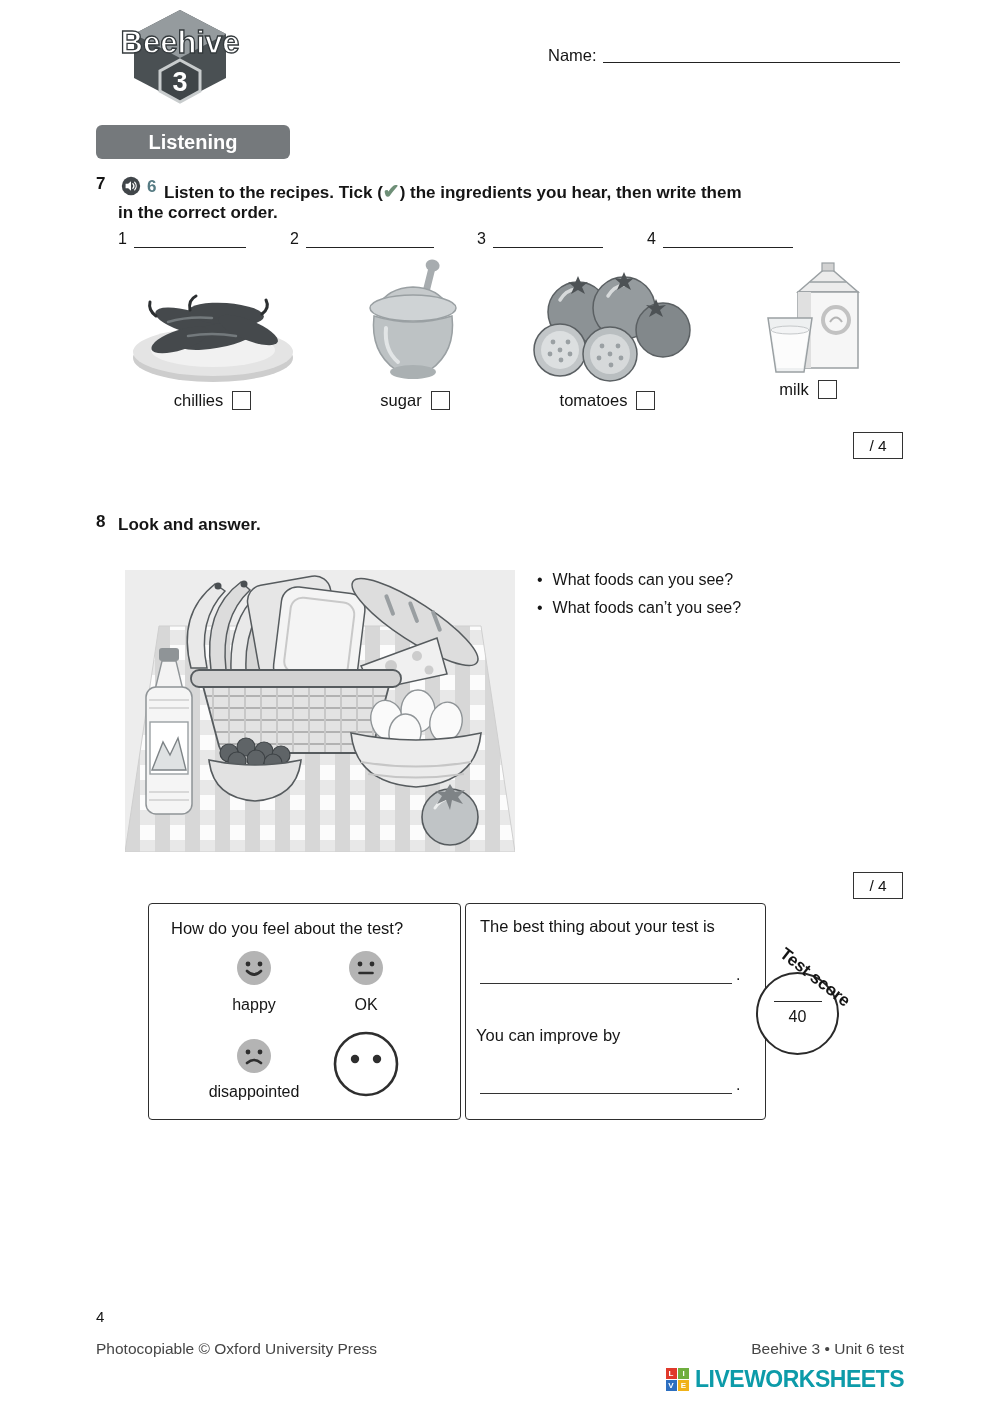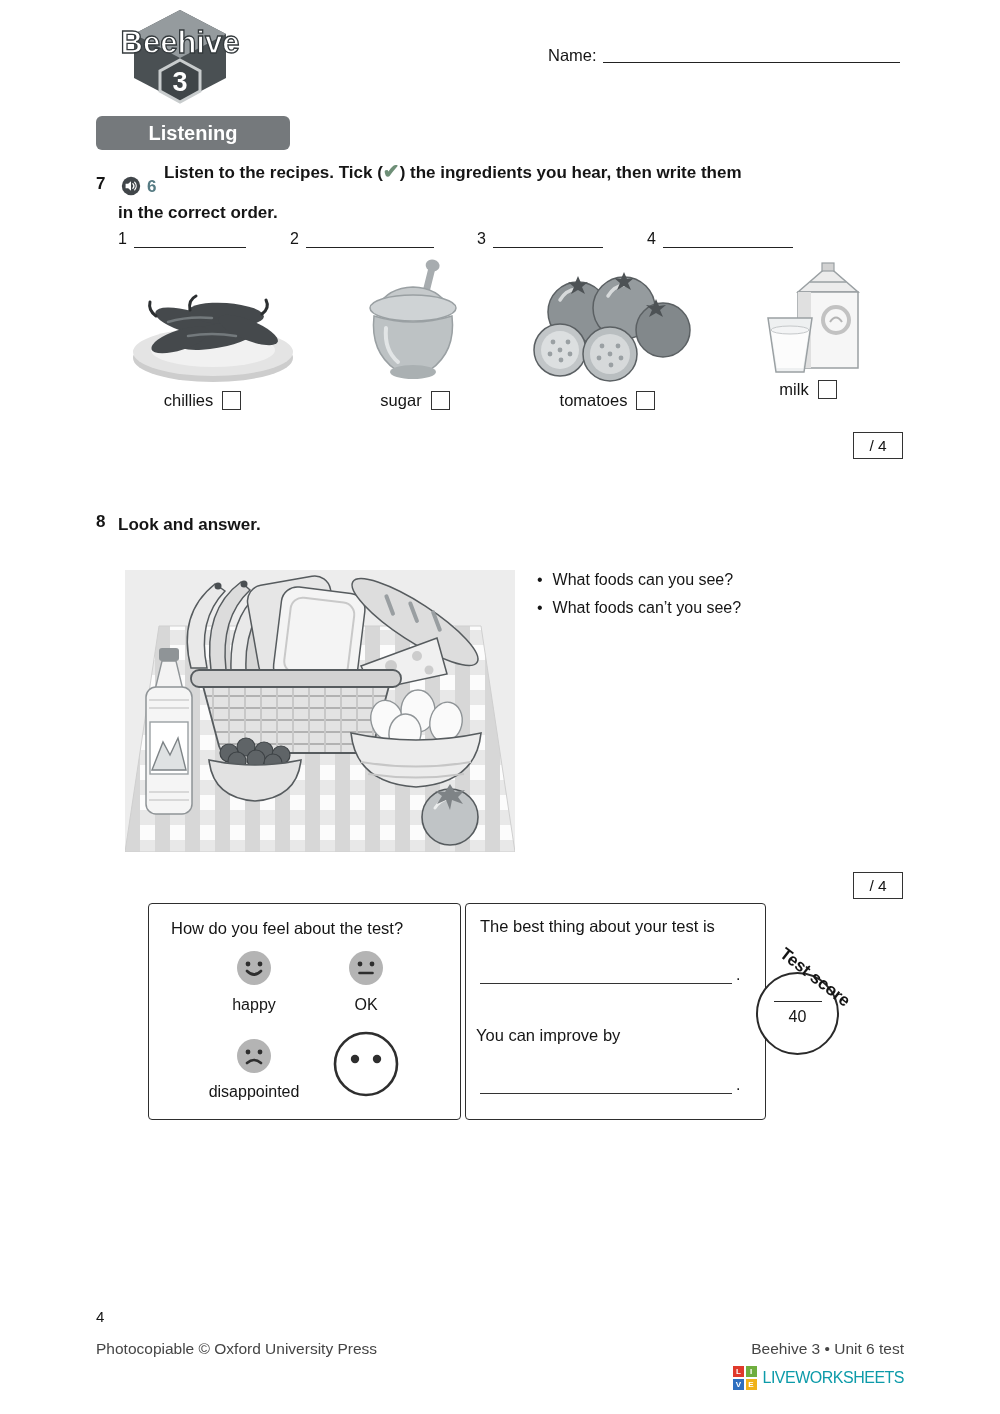--- a/index.html
+++ b/index.html
@@ -32,50 +32,50 @@
                border:2.4px solid #2a2a2a; border-radius:50%; display:flex; flex-direction:column;
                align-items:center; justify-content:center; z-index:3; }
   .ts-line { width:48px; border-bottom:1.6px solid #2a2a2a; height:0; margin-bottom:6px; }
   .ts-total { font-size:16px; }
   .ts-label { position:absolute; left:788px; top:944px; transform:rotate(38deg); transform-origin:0 0;
               font-weight:bold; font-size:17px; z-index:4; white-space:nowrap; }
   .footer-text { font-size:15.5px; color:#454545; }
   .lw { position:absolute; right:96px; top:1366px; display:flex; align-items:center; gap:6px; }
   .lw-tiles { display:grid; grid-template-columns:11px 11px; grid-auto-rows:11px; gap:1.5px; }
   .lw-tile { color:#fff; font-size:8px; font-weight:bold; display:flex; align-items:center; justify-content:center; }
-  .lw-brand { font-size:16px; font-weight:normal; color:#0d9ba9; letter-spacing:-0.5px; }
+  .lw-brand { font-size:23px; font-weight:bold; color:#0d9ba9; letter-spacing:-0.5px; }
 </style>
 </head>
 <body>
 
 <div class="page">
 
   <svg class="abs" style="left:112px; top:8px;" width="136" height="96" viewBox="0 0 136 96">
     <polygon points="68,2 114,26 114,70 68,94 22,70 22,26" fill="#4a5053"></polygon>
     <polygon points="68,2 114,26 68,50 22,26" fill="#959b9e"></polygon>
     <text x="68" y="45" text-anchor="middle" font-size="31" font-weight="bold" fill="#ffffff" stroke="#343a3d" stroke-width="1.3">Beehive</text>
     <polygon points="68,52 88,63 88,83 68,94 48,83 48,63" fill="#3f4548" stroke="#c8cccd" stroke-width="3"></polygon>
     <text x="68" y="83" text-anchor="middle" font-size="27" font-weight="bold" fill="#ffffff">3</text>
   </svg>
 
   <span class="abs" style="left:548px; top:46px; font-size:16.5px;">Name:</span>
   <div class="abs" style="left:603px; top:44px; width:297px; height:19px; border-bottom:1.7px solid #222;"></div>
 
-  <div class="section-bar" style="top:116px;align-items:center;">
+  <div class="section-bar" style="top:125px;align-items:center;">
     <span>Listening</span>
   </div>
 
   <span class="abs q-num" style="left:96px; top:174px;">7</span>
   <svg class="abs" style="left:121px; top:176px;" width="20" height="20" viewBox="0 0 24 24">
     <circle cx="12" cy="12" r="11" fill="#41464a"></circle>
     <polygon points="5.5,9.3 8.6,9.3 12,6.3 12,17.7 8.6,14.7 5.5,14.7" fill="#fff"></polygon>
     <path d="M14.2 9.2 a4 4 0 0 1 0 5.6 M16.4 7.4 a6.8 6.8 0 0 1 0 9.2" stroke="#fff" fill="none" stroke-width="1.5" stroke-linecap="round"></path>
   </svg>
   <span class="abs q-text track-num" style="left:147px; top:174px;">6</span>
-  <span class="abs q-text" style="left:164px; top:158px;"><span>Listen to the recipes. Tick (</span><span class="tick">✔</span><span>) the ingredients you hear, then write them</span></span>
+  <span class="abs q-text" style="left:164px; top:178px;"><span>Listen to the recipes. Tick (</span><span class="tick">✔</span><span>) the ingredients you hear, then write them</span></span>
   <span class="abs q-text" style="left:118px; top:200px;">in the correct order.</span>
 
   <div class="abs blank" style="left:118px; top:230px;">
     <span>1</span>
     <div class="line" style="width:112px;"></div>
   </div>
   <div class="abs blank" style="left:290px; top:230px;">
     <span>2</span>
     <div class="line" style="width:128px;"></div>
   </div>
@@ -170,21 +170,21 @@
       <circle cx="80" cy="62" r="13" fill="none" stroke="#c2c2c2" stroke-width="4"></circle>
       <path d="M74,64 q6,-9 12,0" stroke="#b3b3b3" stroke-width="2" fill="none"></path>
     </g>
     <g>
       <polygon points="12,60 20,114 48,114 56,60" fill="#eef0f1" stroke="#9aa0a3" stroke-width="1.5"></polygon>
       <polygon points="15,72 21,110 47,110 53,72" fill="#fcfcfc"></polygon>
       <ellipse cx="34" cy="72" rx="19" ry="4" fill="#f3f4f5" stroke="#c5c8ca" stroke-width="1"></ellipse>
     </g>
   </svg>
 
-  <div class="food-label-row" style="left:120px; top:391px; width:165px;">
+  <div class="food-label-row" style="left:130px; top:391px; width:165px;">
     <span class="food-label">chillies</span>
     <div class="checkbox"></div>
   </div>
   <div class="food-label-row" style="left:335px; top:391px; width:160px;">
     <span class="food-label">sugar</span>
     <div class="checkbox"></div>
   </div>
   <div class="food-label-row" style="left:525px; top:391px; width:165px;">
     <span class="food-label">tomatoes</span>
     <div class="checkbox"></div>

